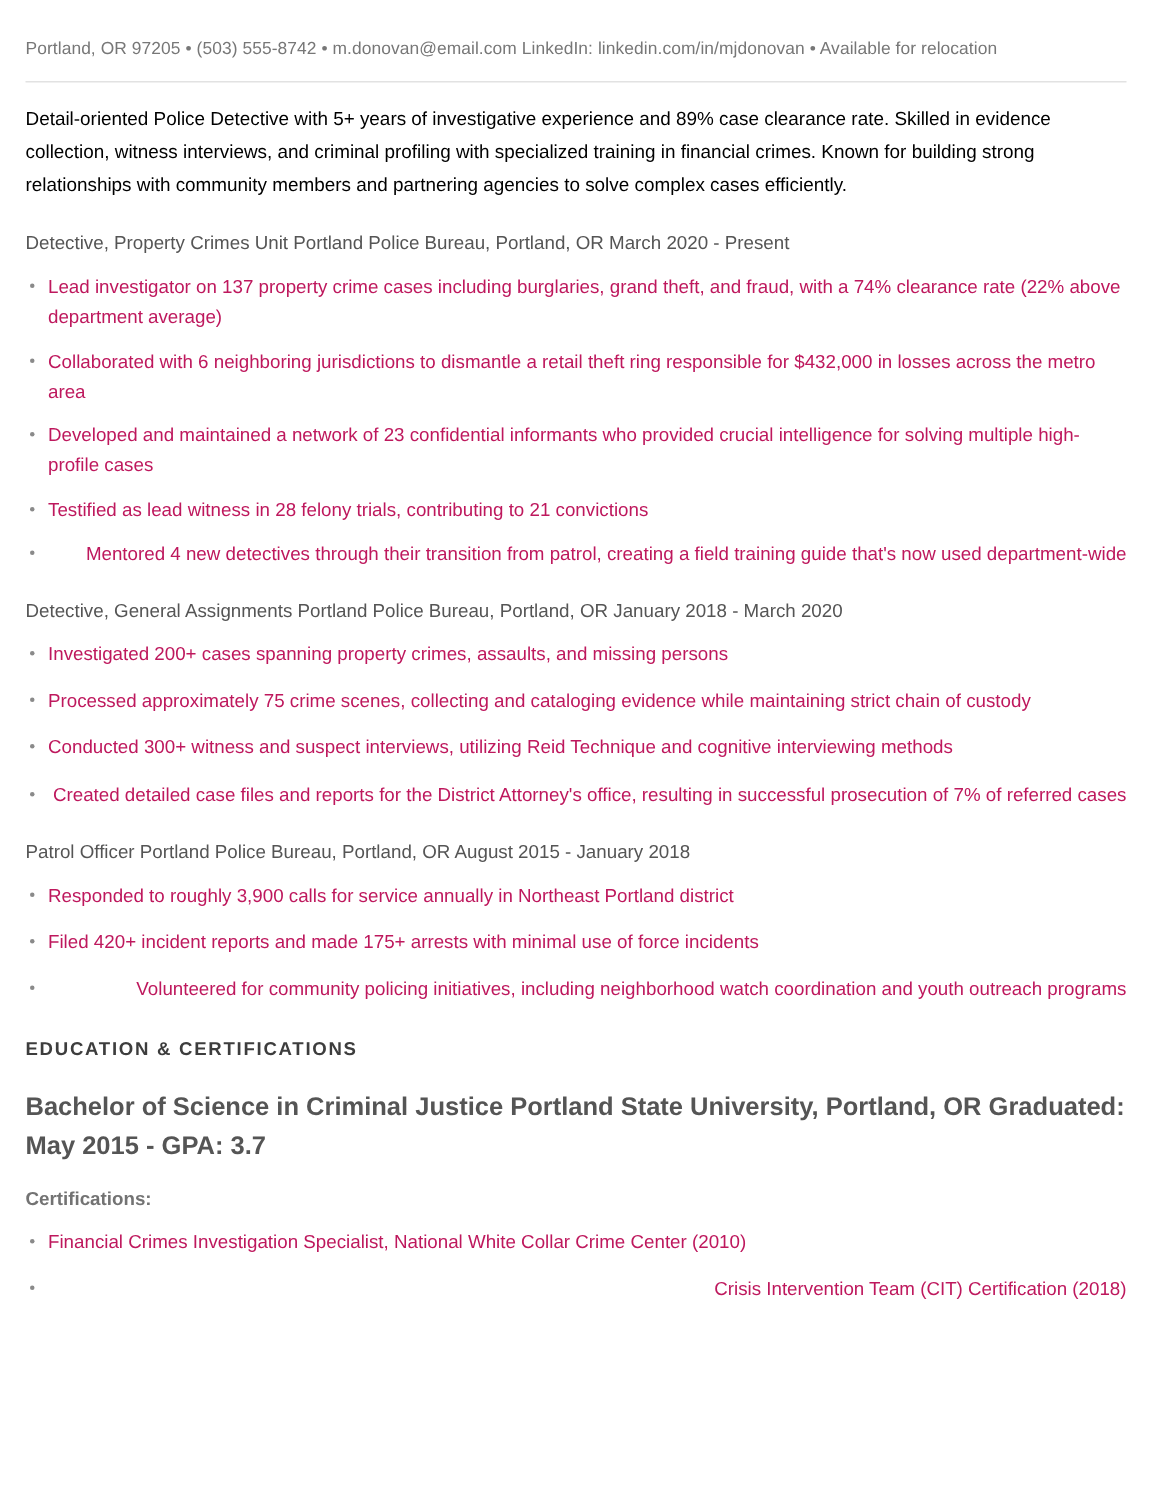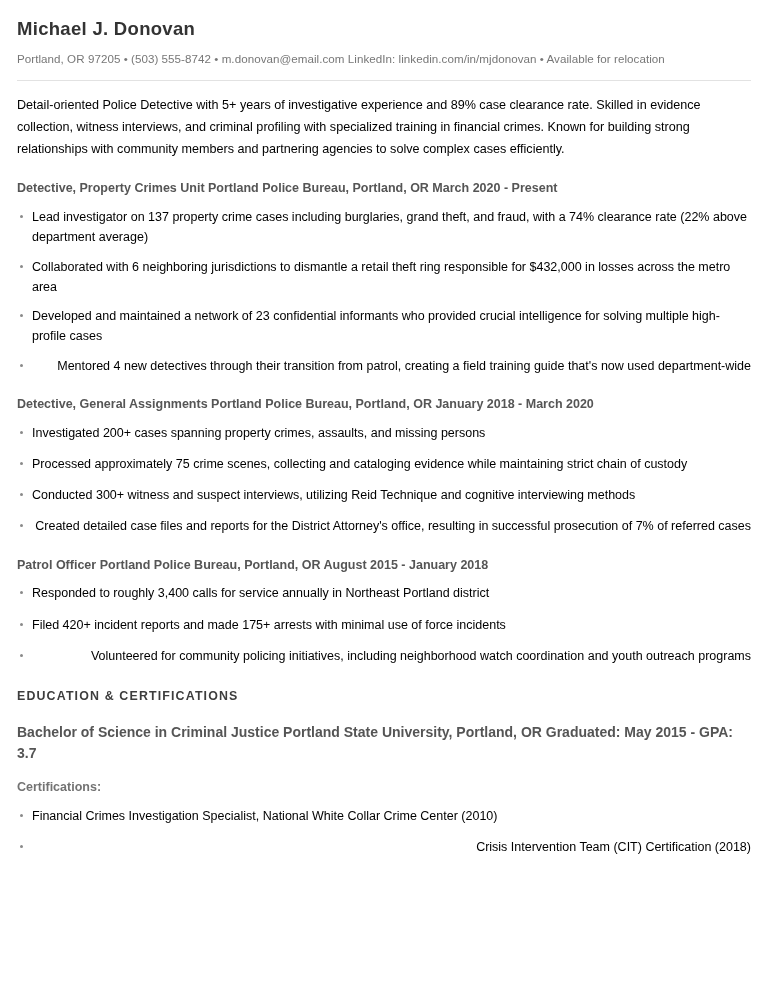--- a/index.html
+++ b/index.html
@@ -51,105 +51,105 @@
   .section-heading {
     font-size: 12.4px;
     font-weight: bold;
     color: #3d3d3d;
     letter-spacing: 1.15px;
     margin: 23px 0 0 0;
     text-transform: uppercase;
   }
   .entry-heading {
     font-size: 12.5px;
-    font-weight: bold;
+    font-weight: normal;
     color: #555555;
     margin: 19px 0 0 0;
     line-height: 1.5;
   }
   .sub-label {
     font-size: 12.5px;
     font-weight: bold;
     color: #737373;
     margin: 14px 0 0 0;
     line-height: 1.5;
   }
   ul.bullets {
     list-style: none;
     margin: 9px 0 0 0;
     padding: 0;
   }
   ul.bullets li {
     position: relative;
     font-size: 12.5px;
-    color: #000000;
+    color: #be185d;
     line-height: 1.62;
     padding: 0 0 0 13px;
     margin: 0 0 9px 2px;
     max-width: 735px;
   }
   ul.bullets li:last-child { margin-bottom: 0; text-align: right; }
   ul.bullets li::before {
     content: "";
     position: absolute;
     left: 1px;
     top: 8px;
     width: 3px;
     height: 3px;
     border-radius: 50%;
     background: #8a8a8a;
   }
   ul.tight li { margin-bottom: 11px; }
   .edu-line {
-    font-size: 14px;
+    font-size: 17px;
     font-weight: bold;
     color: #555555;
     margin: 19px 0 0 0;
     line-height: 1.5;
   }
   .certs-list { margin-top: 12px; }
 </style>
 </head>
 <body>
 
 <div class="page">
 
-  <h1 class="name">Michael J. Donovan</h1>
 
   <div class="contact">Portland, OR 97205 • (503) 555-8742 • m.donovan@email.com LinkedIn: linkedin.com/in/mjdonovan • Available for relocation</div>
 
   <hr class="divider">
 
   <p class="summary">Detail-oriented Police Detective with 5+ years of investigative experience and 89% case clearance rate. Skilled in evidence collection, witness interviews, and criminal profiling with specialized training in financial crimes. Known for building strong relationships with community members and partnering agencies to solve complex cases efficiently.</p>
 
 
   <div>
     <div class="entry-heading">Detective, Property Crimes Unit Portland Police Bureau, Portland, OR March 2020 - Present</div>
     <ul class="bullets">
       <li>Lead investigator on 137 property crime cases including burglaries, grand theft, and fraud, with a 74% clearance rate (22% above department average)</li>
       <li>Collaborated with 6 neighboring jurisdictions to dismantle a retail theft ring responsible for $432,000 in losses across the metro area</li>
       <li>Developed and maintained a network of 23 confidential informants who provided crucial intelligence for solving multiple high-profile cases</li>
+      <li>Testified as lead witness in 28 felony trials, contributing to 21 convictions</li>
       <li>Mentored 4 new detectives through their transition from patrol, creating a field training guide that's now used department-wide</li>
     </ul>
   </div>
 
   <div>
     <div class="entry-heading">Detective, General Assignments Portland Police Bureau, Portland, OR January 2018 - March 2020</div>
     <ul class="bullets tight">
       <li>Investigated 200+ cases spanning property crimes, assaults, and missing persons</li>
       <li>Processed approximately 75 crime scenes, collecting and cataloging evidence while maintaining strict chain of custody</li>
       <li>Conducted 300+ witness and suspect interviews, utilizing Reid Technique and cognitive interviewing methods</li>
       <li>Created detailed case files and reports for the District Attorney's office, resulting in successful prosecution of 7% of referred cases</li>
     </ul>
   </div>
 
   <div>
     <div class="entry-heading">Patrol Officer Portland Police Bureau, Portland, OR August 2015 - January 2018</div>
     <ul class="bullets tight">
-      <li>Responded to roughly 3,400 calls for service annually in Northeast Portland district</li>
+      <li>Responded to roughly 3,900 calls for service annually in Northeast Portland district</li>
       <li>Filed 420+ incident reports and made 175+ arrests with minimal use of force incidents</li>
       <li>Volunteered for community policing initiatives, including neighborhood watch coordination and youth outreach programs</li>
     </ul>
   </div>
 
   <h2 class="section-heading">EDUCATION &amp; CERTIFICATIONS</h2>
 
   <div class="edu-line">Bachelor of Science in Criminal Justice Portland State University, Portland, OR Graduated: May 2015 - GPA: 3.7</div>
 
   <div class="sub-label">Certifications:</div>

